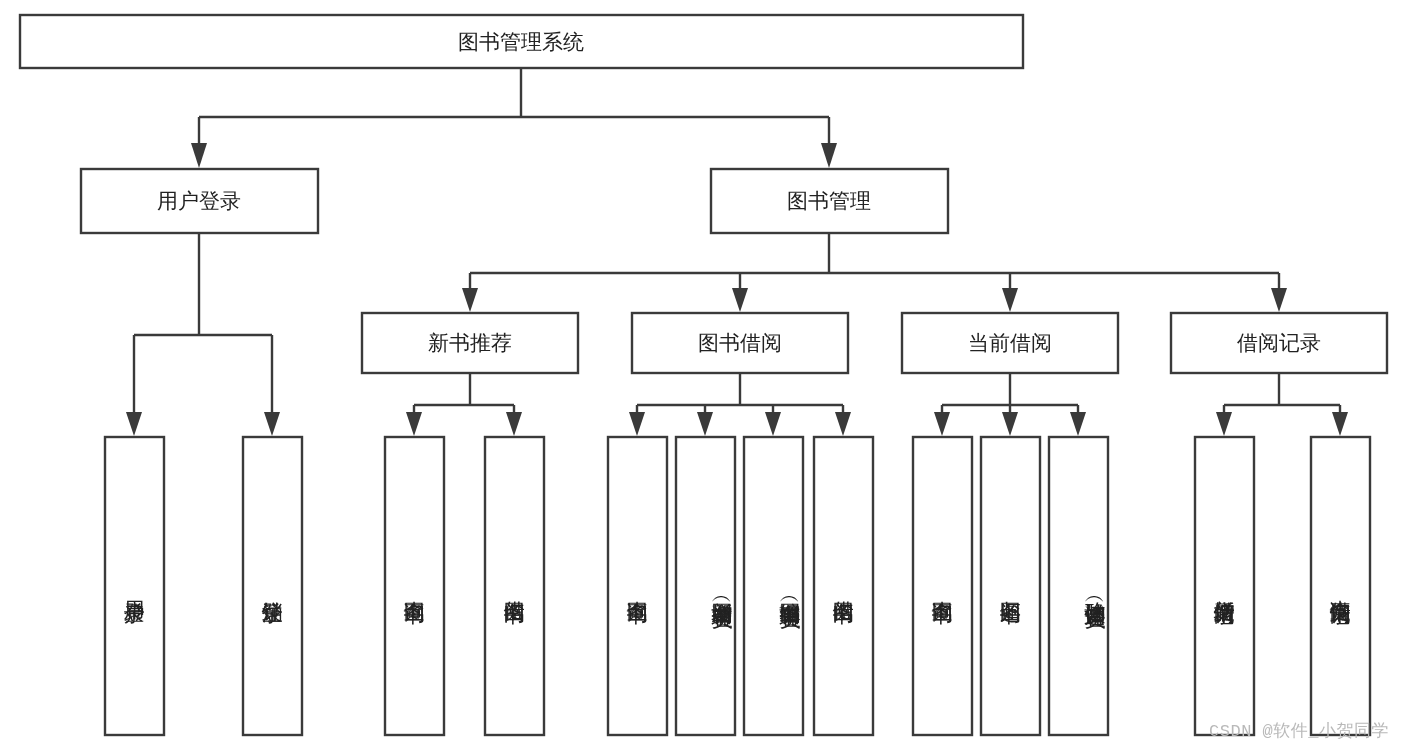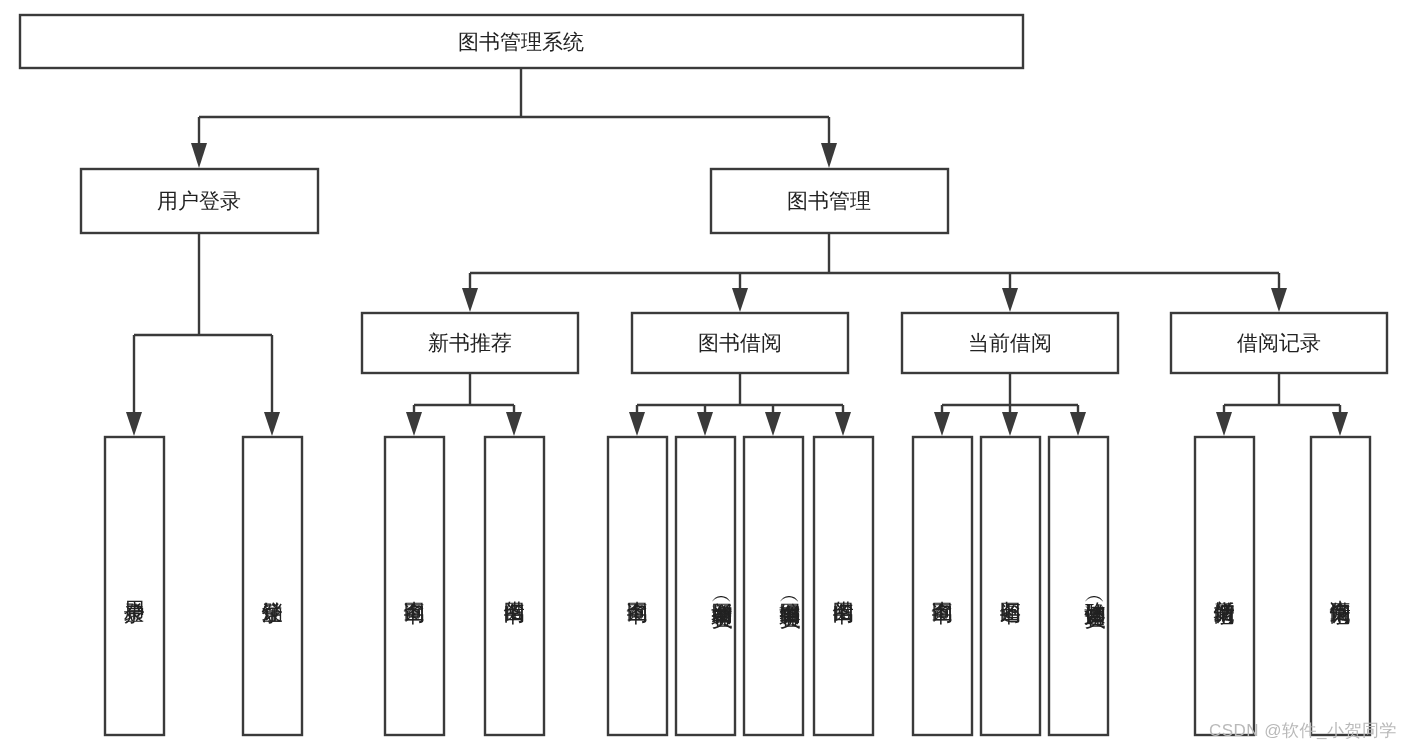--- a/index.html
+++ b/index.html
@@ -59,23 +59,23 @@
     font-size: 21px;
     line-height: 1.22;
     color: #222222;
     letter-spacing: 1px;
     white-space: nowrap;
     pointer-events: none;
     text-align: center;
   }
   .watermark {
     position: absolute;
-    right: 8px;
+    right: 16px;
     bottom: 5px;
-    font-family: Liberation Sans, sans-serif;
+    font-family: Liberation Mono, monospace;
     font-size: 17px;
     color: #b9b9b9;
     white-space: nowrap;
     letter-spacing: 0.5px;
   }
 </style>
 </head>
 <body>
 
 <div id="diagram-root">

